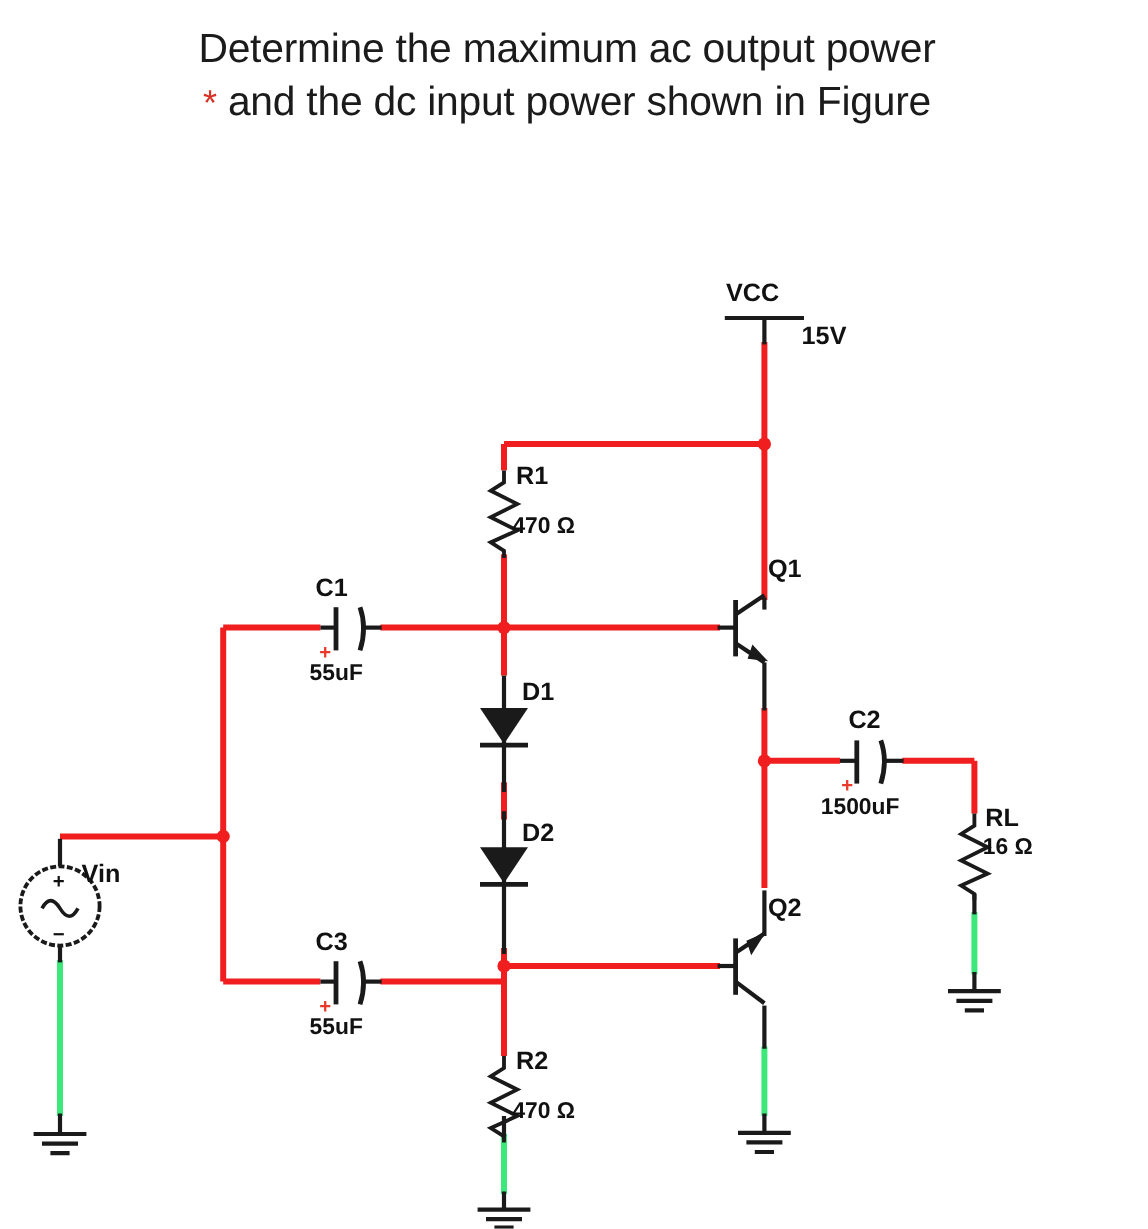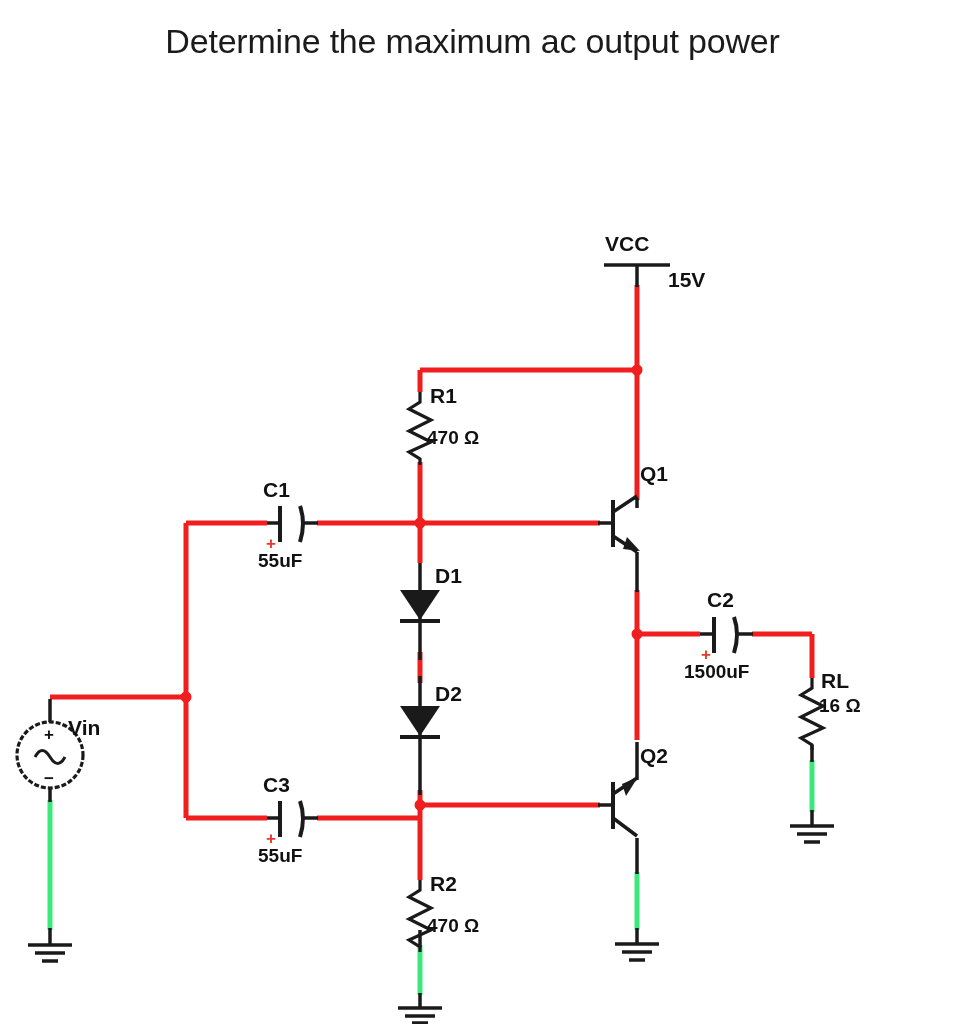--- a/index.html
+++ b/index.html
@@ -82,20 +82,21 @@
 </style>
 </head>
 <body>
 
 <div id="page">
 
   <div class="page-edge"></div>
 
   <div class="question">
     <span class="q-line">Determine the maximum ac output power</span>
+    <span class="q-line"><span class="asterisk">*</span> <span>and the dc input power shown in Figure</span></span>
   </div>
 
   <svg id="schematic" viewBox="0 0 957 1024">
 
     <g stroke="#f01e1e" stroke-width="5" fill="none" stroke-linecap="butt">
 
       <line x1="637" y1="285" x2="637" y2="370"></line>
 
       <line x1="420" y1="370" x2="639" y2="370"></line>
 

